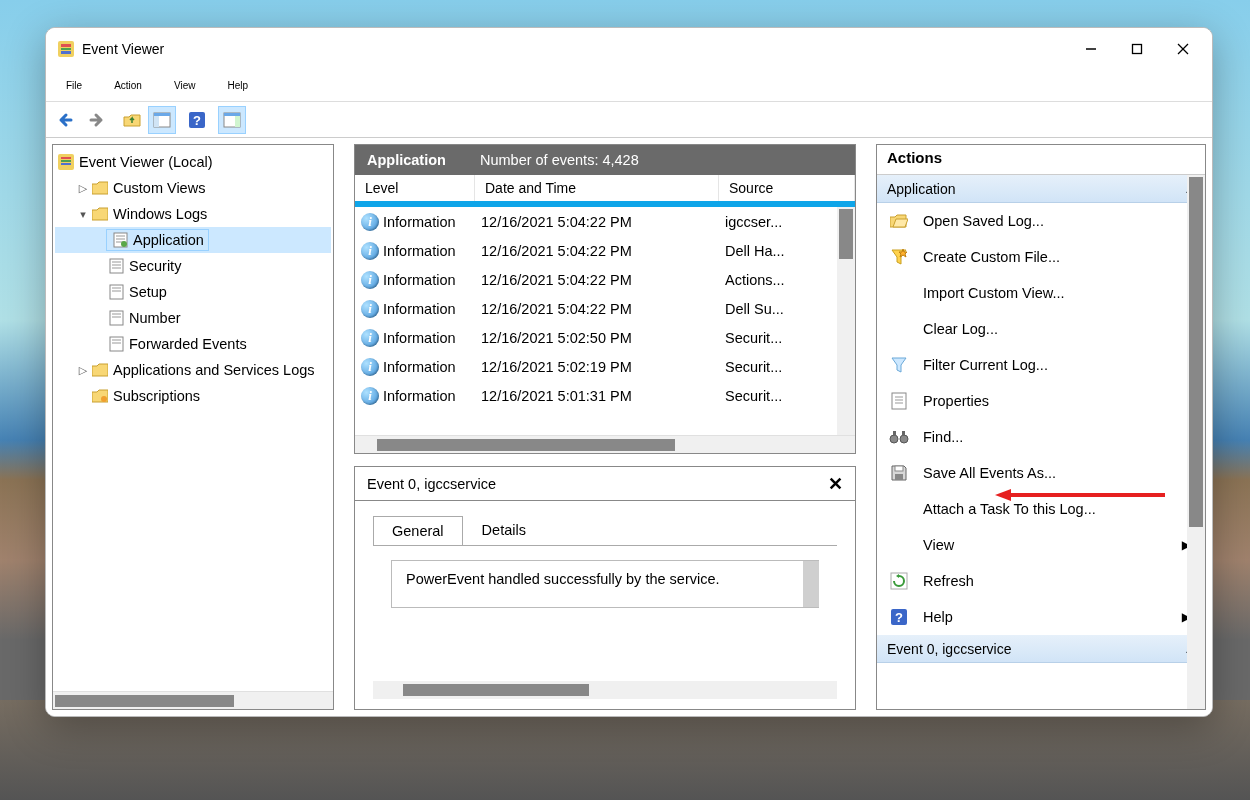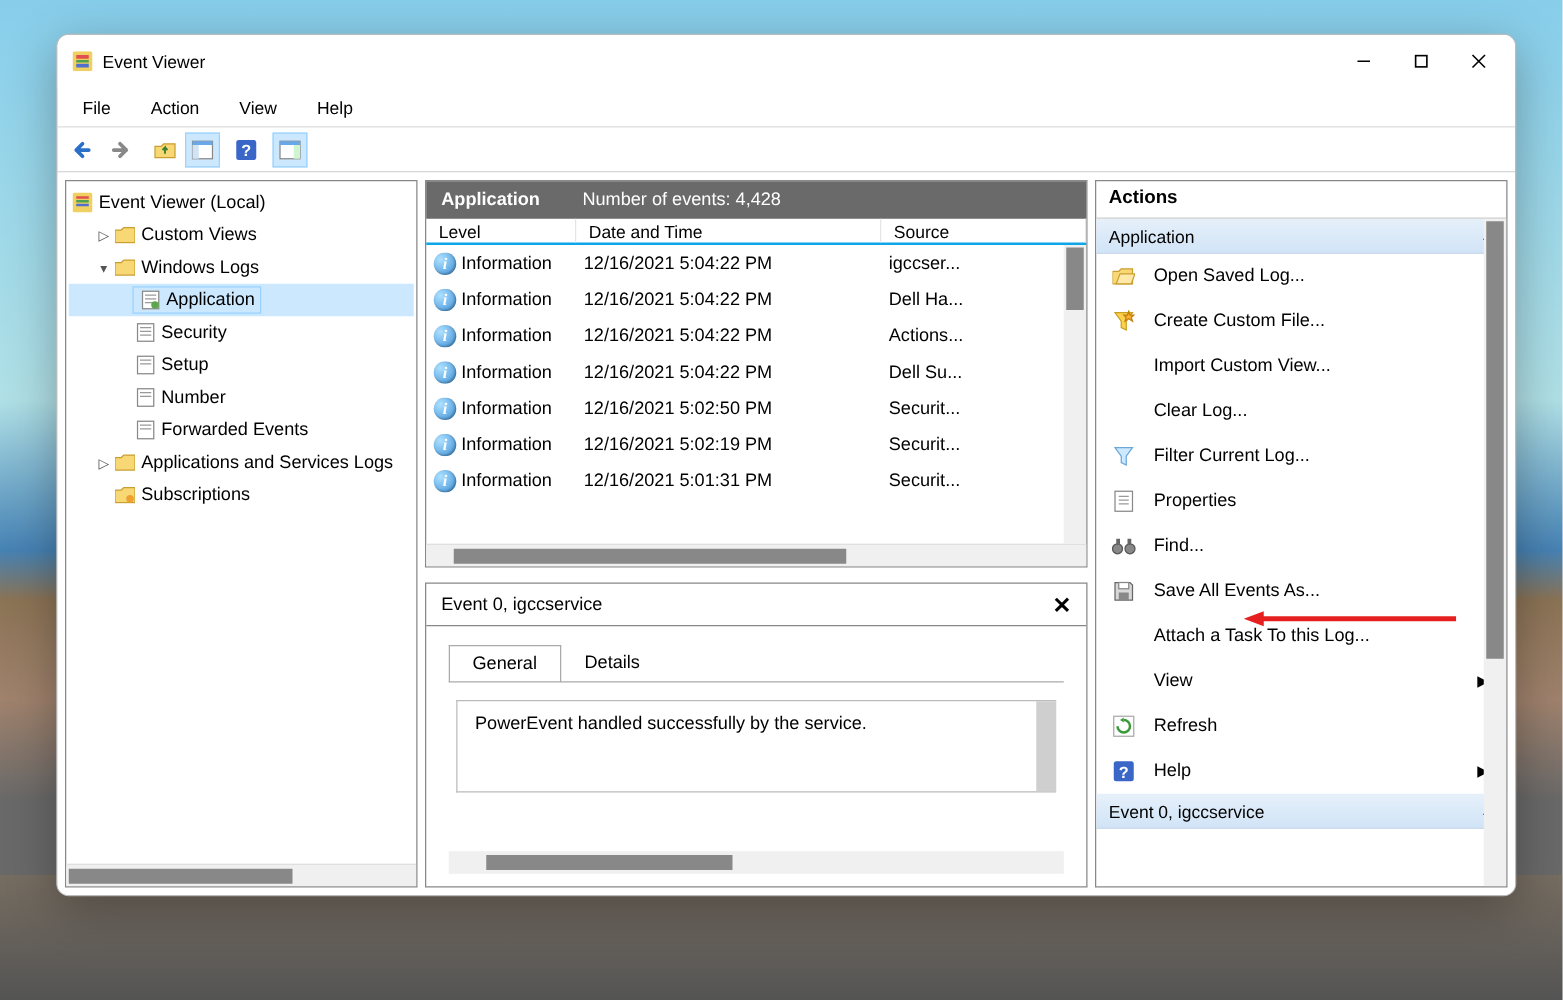--- a/index.html
+++ b/index.html
@@ -33,32 +33,32 @@
     }
     .app-icon { width: 16px; height: 16px; margin-right: 8px; }
     .app-title { font-size: 14px; color: #000; flex: 1; }
     .win-controls { display: flex; }
     .win-btn { width: 46px; height: 32px; display: flex; align-items: center; justify-content: center; font-size: 14px; cursor: default; }
 
     .menubar {
       height: 32px; display: flex; align-items: center; padding: 0 4px;
       border-bottom: 1px solid #ddd;
     }
-    .menu-item { padding: 4px 16px; font-size: 14px; cursor: default; }
+    .menu-item { padding: 4px 16px; font-size: 10px; cursor: default; }
 
     .toolbar {
       height: 36px; display: flex; align-items: center; padding: 2px 6px; gap: 0;
       border-bottom: 1px solid #ccc;
     }
     .tool-btn { width: 28px; height: 28px; display: flex; align-items: center; justify-content: center; margin: 0 1px; cursor: default; }
     .tool-sep { width: 5px; }
     .tool-btn.highlighted { background: #cce8ff; border: 1px solid #99d1ff; }
 
     .content {
-      flex: 1; display: flex; padding: 6px; gap: 6px; overflow: hidden; background: #fff;
+      flex: 1; display: flex; padding: 6px; gap: 20px; overflow: hidden; background: #fff;
     }
     .panel { border: 1px solid #888; background: #fff; display: flex; flex-direction: column; overflow: hidden; }
     .tree-panel { width: 282px; }
     .center-panel { flex: 1; display: flex; flex-direction: column; gap: 12px; border: none; }
     .actions-panel { width: 330px; }
 
     
     .tree { padding: 4px 2px; font-size: 14.5px; flex: 1; overflow: hidden; }
     .tree-row { display: flex; align-items: center; height: 26px; white-space: nowrap; cursor: default; }
     .tree-row.selected { background: #cce8ff; }
@@ -71,21 +71,21 @@
     .tree-row.selected .tree-label-wrap { background: #cce8ff; outline: 1px solid #99d1ff; }
     .tree-scroll { height: 18px; background: #f0f0f0; border-top: 1px solid #e0e0e0; display: flex; align-items: center; padding: 0 2px; }
     .tree-scroll-thumb { height: 12px; background: #888; width: 65%; }
 
     
     .center-top { border: 1px solid #888; display: flex; flex-direction: column; height: 310px; }
     .center-header {
       background: #6a6a6a; color: #fff; height: 30px; display: flex; align-items: center; padding: 0 12px; font-size: 14.5px;
     }
     .center-header .title { font-weight: 600; margin-right: 34px; }
-    .columns { display: flex; height: 21px; border-bottom: 2px solid #0ea5e9; }
+    .columns { display: flex; height: 32px; border-bottom: 6px solid #0ea5e9; }
     .col-h { padding: 4px 10px; font-size: 14px; border-right: 1px solid #e5e5e5; display: flex; align-items: center; }
     .col-level { width: 120px; }
     .col-date { width: 244px; }
     .col-source { flex: 1; }
     .rows { flex: 1; overflow: hidden; position: relative; }
     .row { display: flex; height: 29px; align-items: center; font-size: 14.5px; }
     .row .cell { padding: 0 6px; overflow: hidden; text-overflow: ellipsis; white-space: nowrap; }
     .row .c-level { width: 120px; display: flex; align-items: center; gap: 4px; }
     .row .c-date { width: 244px; }
     .row .c-source { flex: 1; }
@@ -101,22 +101,22 @@
 
     
     .center-bottom { border: 1px solid #888; flex: 1; display: flex; flex-direction: column; }
     .detail-hdr { height: 34px; border-bottom: 1px solid #888; display: flex; align-items: center; padding: 0 12px; font-size: 14.5px; }
     .detail-hdr .close-x { margin-left: auto; font-weight: bold; font-size: 18px; cursor: default; }
     .tabs { display: flex; padding: 14px 0 0 18px; font-size: 14.5px; }
     .tab { padding: 6px 18px; border: 1px solid transparent; cursor: default; }
     .tab.active { border: 1px solid #aaa; border-bottom-color: #fff; background: #fff; position: relative; top: 1px; }
     .detail-body { border-top: 1px solid #aaa; margin: 0 18px 10px 18px; flex: 1; position: relative; }
     .detail-msg {
-      margin: 14px 6px; border: 1px solid #bbb; border-right: none; padding: 10px 14px; font-size: 14.5px;
-      position: relative; height: 74px;
+      margin: 14px 18px; border: 1px solid #bbb; border-right: none; padding: 10px 14px; font-size: 14.5px;
+      position: relative; height: 48px;
     }
     .detail-msg-scroll { position: absolute; top: 0; right: 0; width: 16px; height: 100%; background: #cfcfcf; }
     .detail-hscroll { height: 18px; position: absolute; bottom: 0; left: 0; right: 0; background: #f0f0f0; display: flex; align-items: center; }
     .detail-hscroll .thumb { height: 12px; width: 40%; background: #888; margin-left: 30px; }
 
     
     .actions-hdr { height: 30px; padding: 4px 10px; font-size: 15px; font-weight: 600; border-bottom: 1px solid #ccc; }
     .actions-scroll { flex: 1; position: relative; overflow: hidden; }
     .actions-group-hdr {
       background: linear-gradient(to bottom, #e6f0fa, #d1e4f7);

